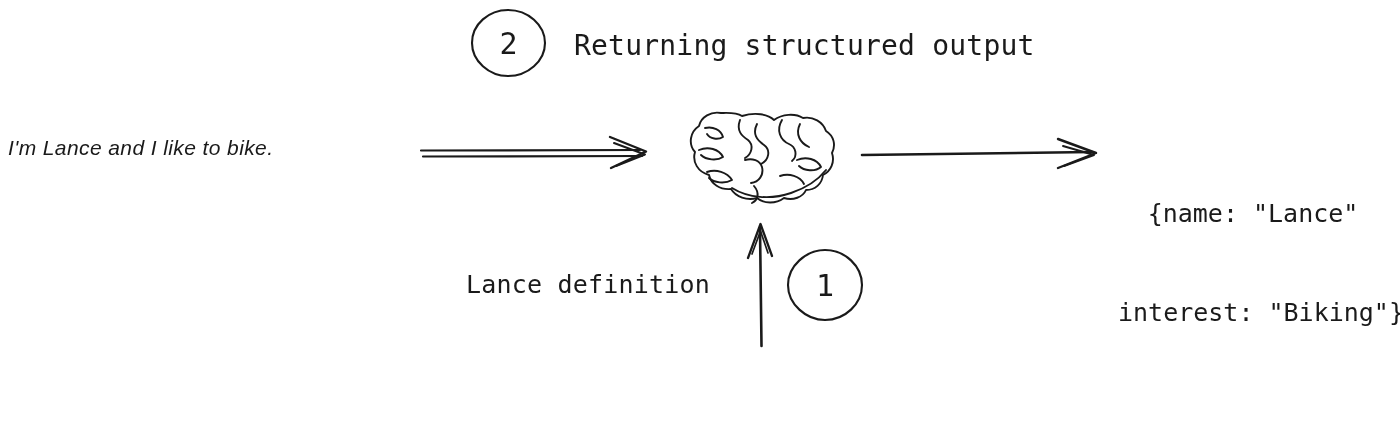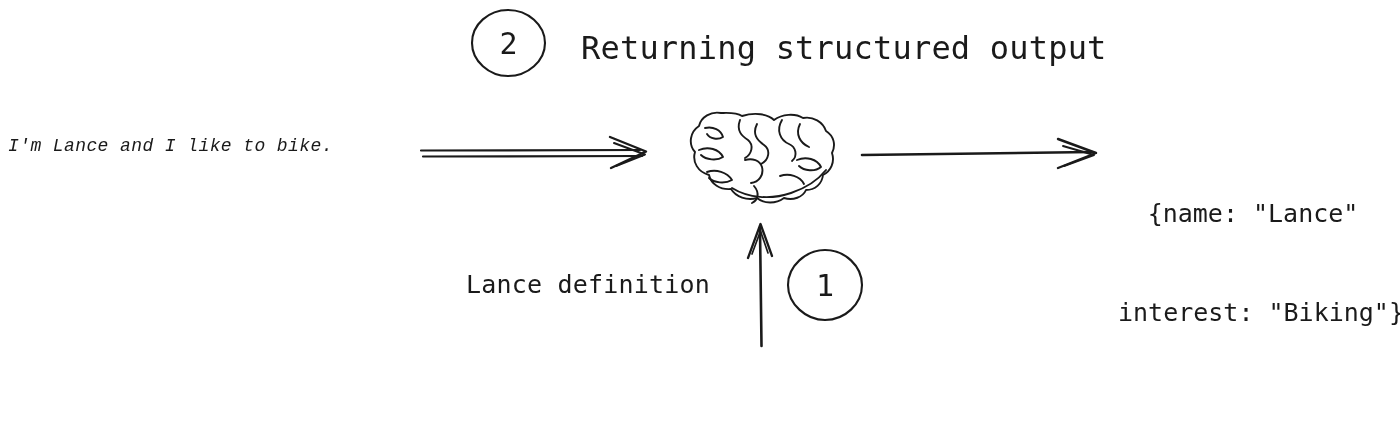--- a/index.html
+++ b/index.html
@@ -28,22 +28,22 @@
     white-space: pre;
     color: #1a1a1a;
     line-height: 1.28;
   }
   .mono {
     font-family: "DejaVu Sans Mono", monospace;
     font-size: 25px;
     letter-spacing: 0.2px;
   }
   .hand {
-    font-family: Liberation Mono, monospace;
-    font-size: 18px;
+    font-family: Liberation Sans, sans-serif;
+    font-size: 21px;
     font-style: italic;
     letter-spacing: 0.4px;
   }
   .step-num {
     position: absolute;
     font-family: "DejaVu Sans Mono", monospace;
     font-size: 30px;
     color: #1a1a1a;
     text-align: center;
     display: flex;
@@ -132,21 +132,21 @@
       <path d="M 800 124 C 795 134 800 143 809 147"></path>
       <path d="M 797 160 C 806 156 817 159 821 167 C 815 172 804 171 799 166"></path>
       <path d="M 780 176 C 789 173 800 176 804 184"></path>
 
       <path d="M 732 188 C 748 198 771 200 791 193 C 806 188 818 180 826 170"></path>
       <path d="M 754 186 C 760 193 758 200 752 203"></path>
     </g>
   </svg>
 
   <div class="step-num" style="left:472px; top:10px; width:73px; height:66px;">2</div>
-  <div class="txt mono" style="left:574px; top:28px; font-size:32px;margin-left:7px;">Returning structured output</div>
+  <div class="txt mono" style="left:574px; top:28px; font-size:28px;">Returning structured output</div>
 
   <div class="step-num" style="left:788px; top:250px; width:74px; height:70px;">1</div>
   <div class="txt mono" style="left:466px; top:269px;">Lance definition</div>
 
   <div class="txt hand" style="left:8px; top:135px;">I'm Lance and I like to bike.</div>
 
   <div class="code-block code-center" style="left:1118px; top:131px; width:270px;">
     <div>{name: "Lance"</div>
     <div>interest: "Biking"}</div>
   </div>

